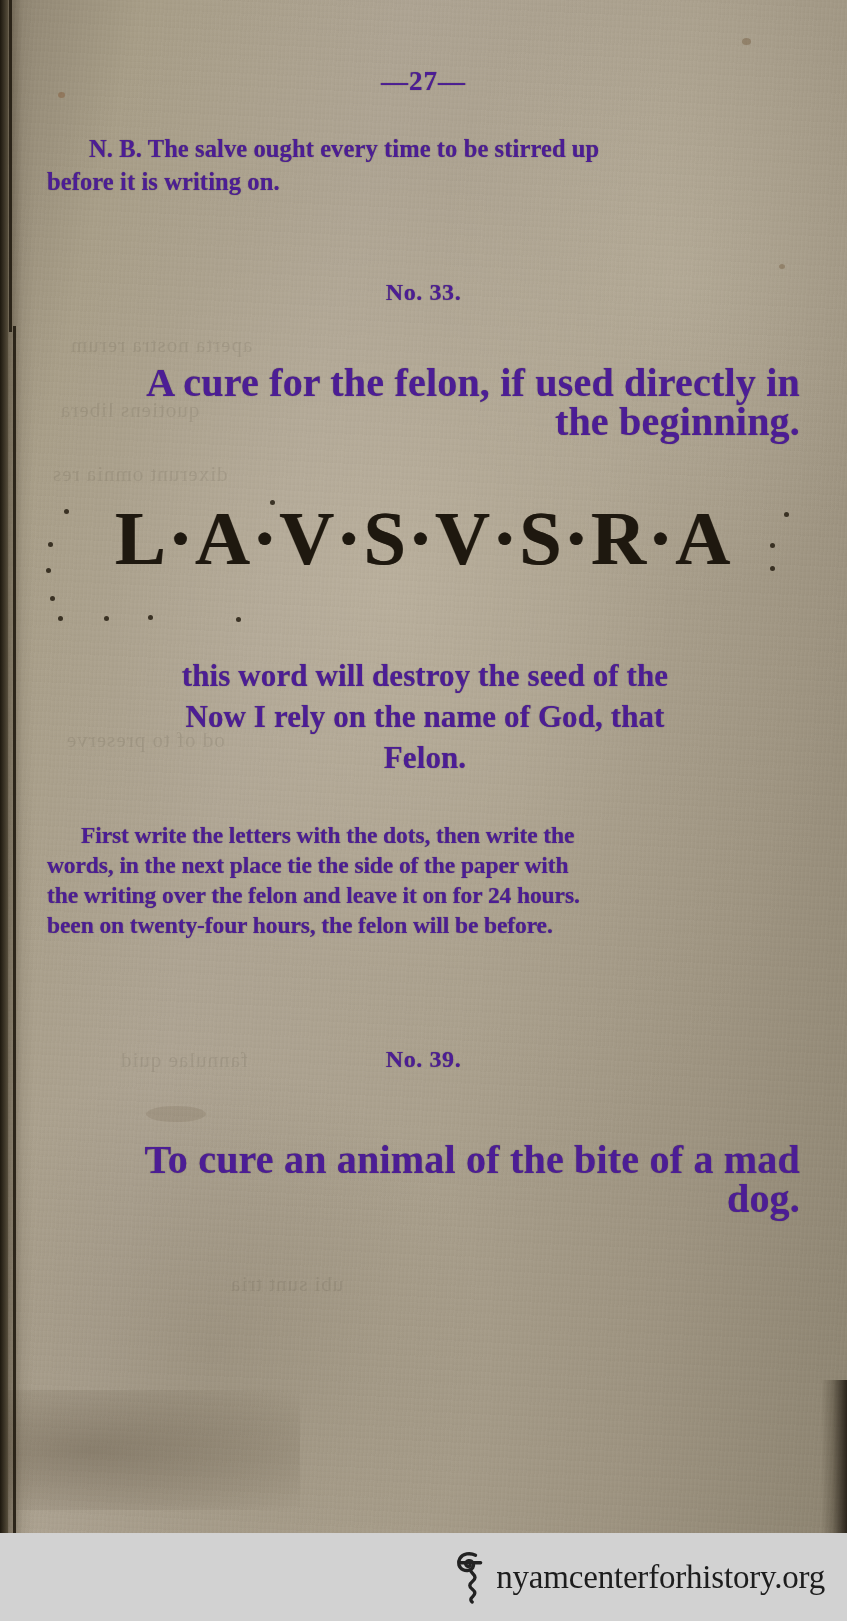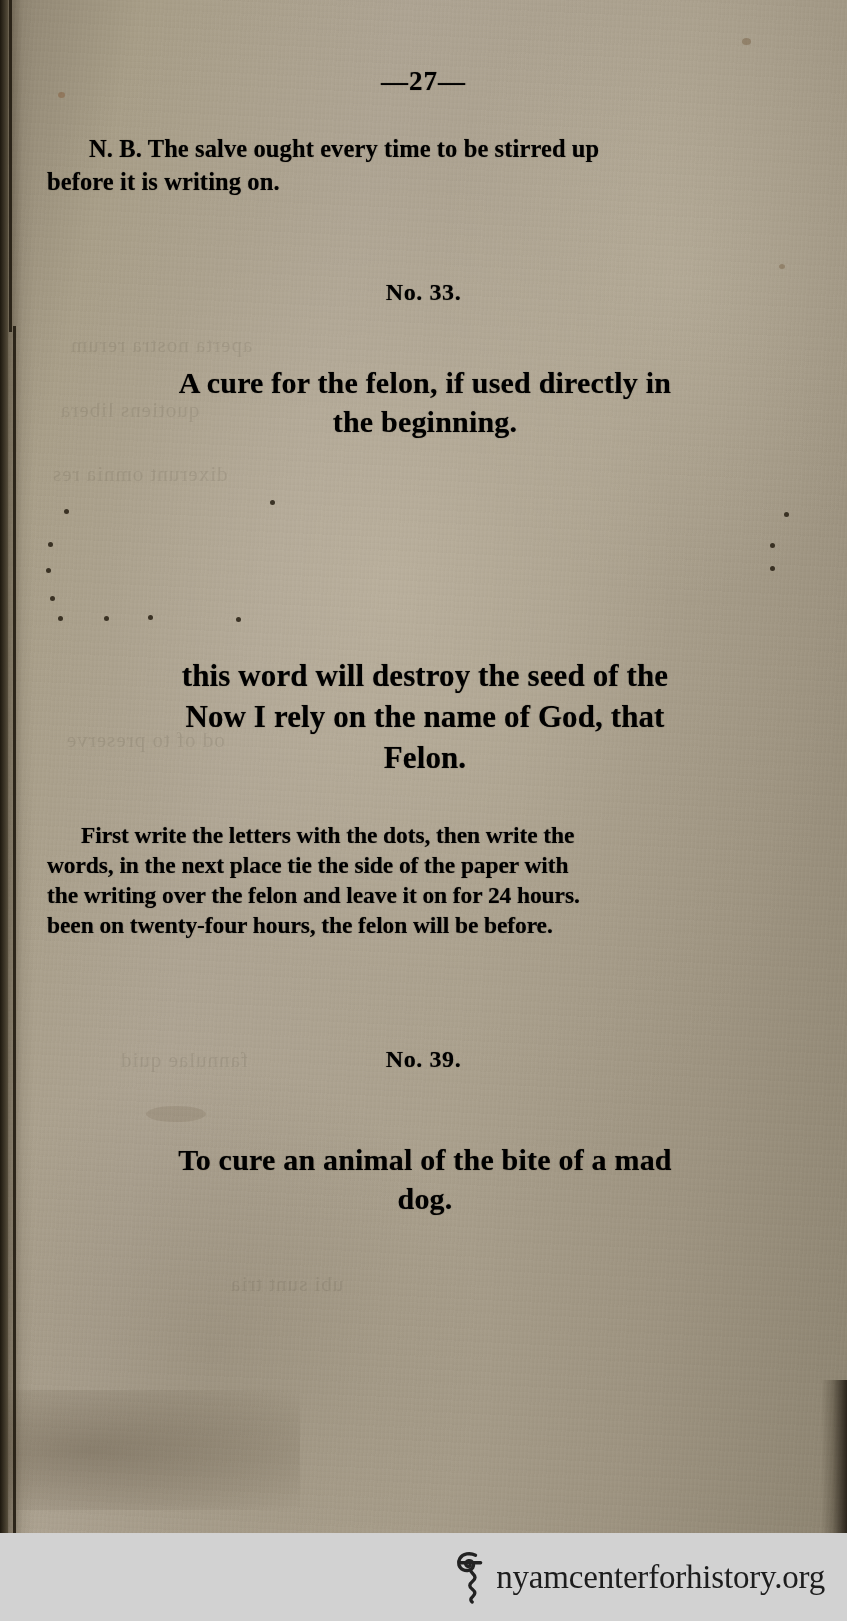--- a/index.html
+++ b/index.html
@@ -99,21 +99,21 @@
   
   .content {
     position: absolute;
     left: 0; top: 0;
     width: 847px;
     height: 1533px;
     color: #231c12;
   }
 
   .ink {
-    color: #000000;
+    color: #4c1d95;
     text-shadow: 0 0 1.1px rgba(30,24,14,0.55);
   }
 
   .folio {
     position: absolute;
     top: 66px;
     left: 0;
     width: 847px;
     text-align: center;
     font-size: 27px;
@@ -142,22 +142,22 @@
     font-weight: 700;
     letter-spacing: 0.6px;
   }
   #no33 { top: 265px; margin-top: 14px; }
   #no39 { top: 1046px; }
 
   .recipe-title {
     position: absolute;
     left: 50px;
     width: 750px;
-    text-align: center;
-    font-size: 30px;
+    text-align: right;
+    font-size: 40px;
     line-height: 39px;
     font-weight: 700;
     letter-spacing: 0.2px;
   }
   #title33 { top: 363px; }
   #title39 { top: 1140px; }
 
   
   .charm {
     position: absolute;
@@ -277,20 +277,21 @@
       <div>before it is writing on.</div>
     </div>
 
     <div class="recipe-no ink" id="no33">No. 33.</div>
 
     <div class="recipe-title ink" id="title33">
       <div>A cure for  the felon, if used  directly  in</div>
       <div>the beginning.</div>
     </div>
 
+    <div class="charm">L·A·V·S·V·S·R·A</div>
 
     <div class="charm-dots">
       <span style="left:64px;top:509px;"></span>
       <span style="left:48px;top:542px;"></span>
       <span style="left:46px;top:568px;"></span>
       <span style="left:50px;top:596px;"></span>
       <span style="left:58px;top:616px;"></span>
       <span style="left:104px;top:616px;"></span>
       <span style="left:148px;top:615px;"></span>
       <span style="left:270px;top:500px;"></span>

